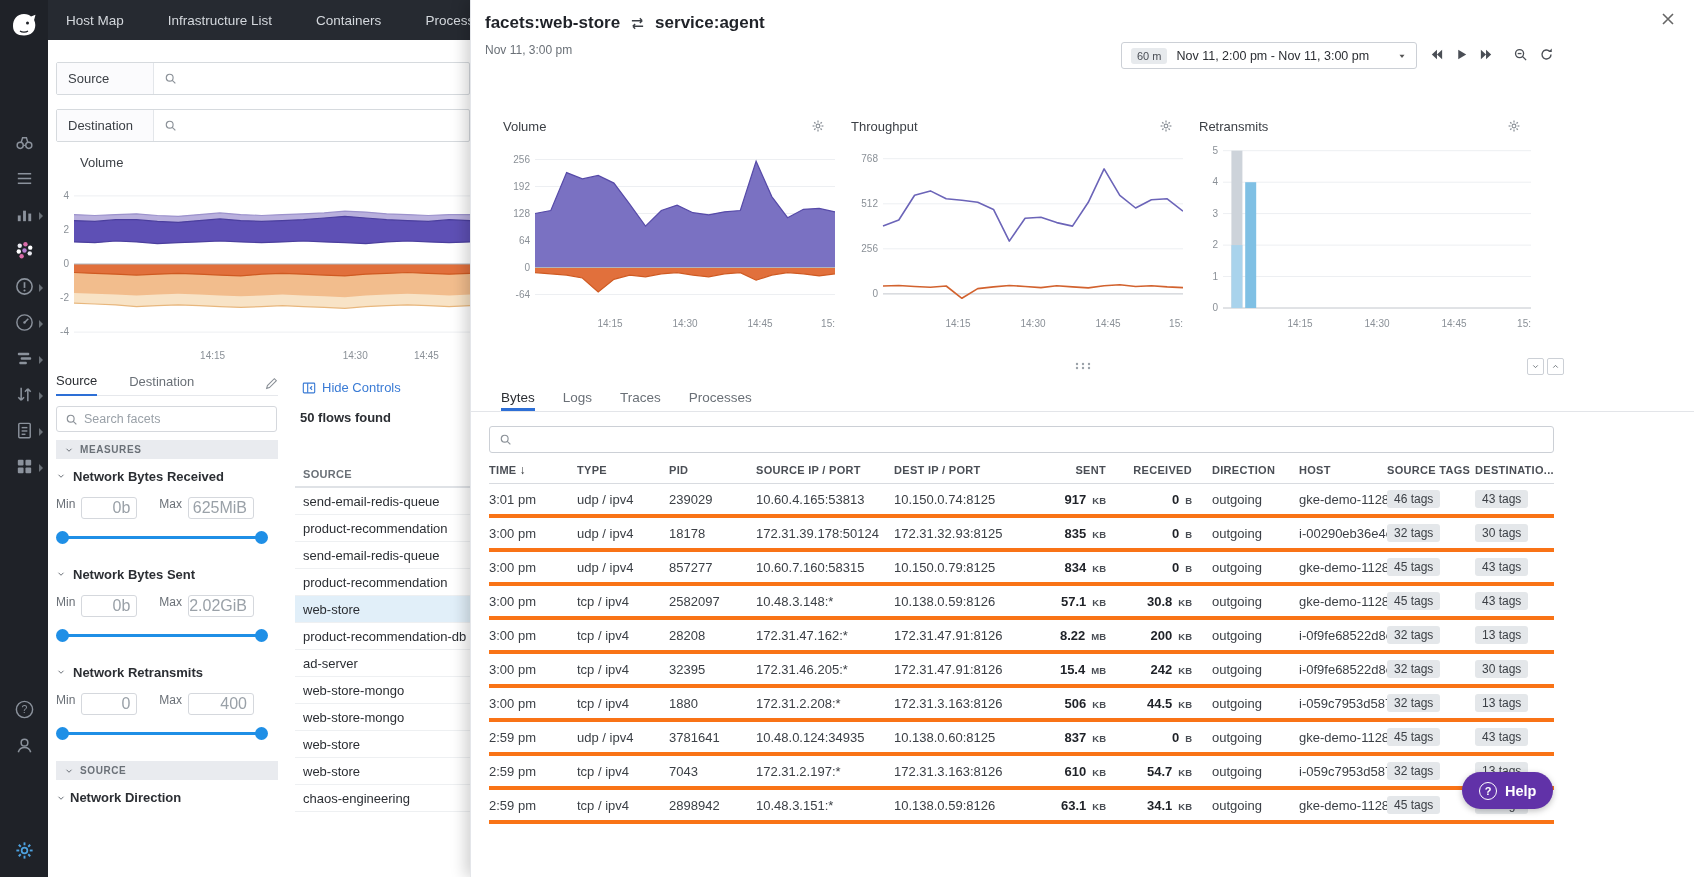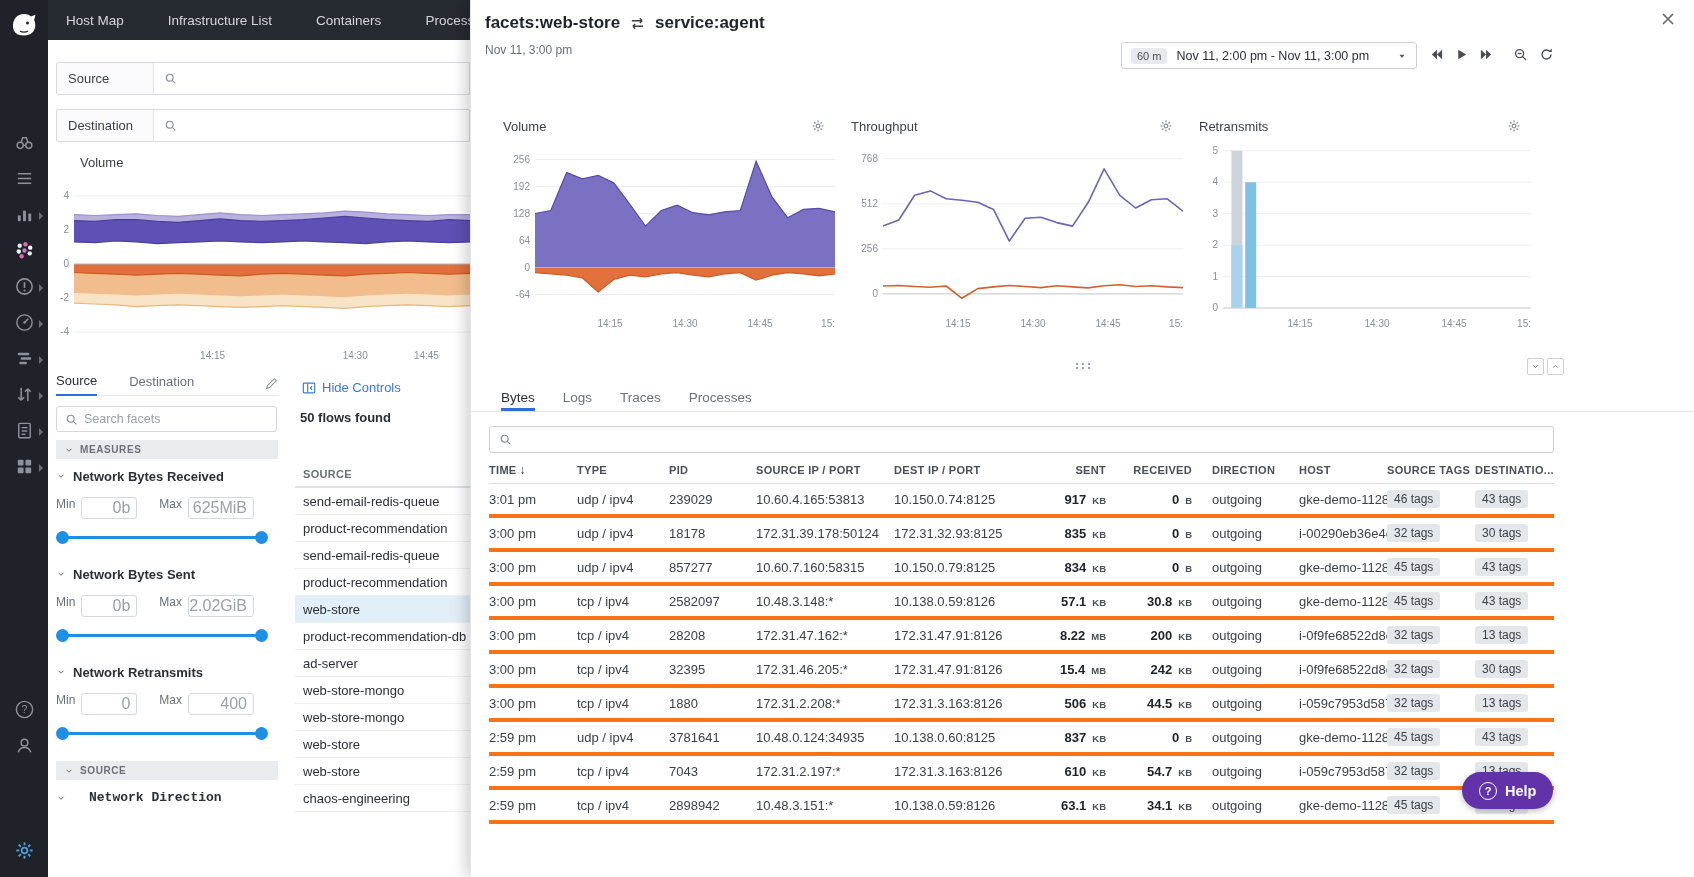--- a/index.html
+++ b/index.html
@@ -50,21 +50,21 @@
   .minmax{display:flex;align-items:flex-start;gap:6px;margin-top:13px;height:22px;}
   .mlabel{font-size:12px;color:#6a7077;}
   .mval{width:56px;height:22px;border:1px solid #d5d8dd;border-radius:3px;text-align:right;padding-right:6px;font:inherit;font-size:16px;color:#9aa1a8;outline:none;}
   .mval.wide{width:66px;margin-left:12px0;}
   .minmax .mlabel.max{margin-left:16px;}
   .slider{position:relative;height:13px;margin-top:12px;width:212px;}
   .slider .track{position:absolute;left:5px;right:5px;top:5px;height:3px;background:#1f8fe6;border-radius:2px;}
   .slider .handle{position:absolute;top:0;width:13px;height:13px;border-radius:50%;background:#1f8fe6;}
   .slider .handle.left{left:0;}
   .slider .handle.right{right:0;}
-  #network-direction{position:absolute;left:56px;top:790px;display:flex;align-items:center;gap:23px;font-family:Liberation Mono, monospace;}
+  #network-direction{position:absolute;left:56px;top:790px;display:flex;align-items:center;gap:4px;}
   #network-direction .fname{font-size:13px;}
 
   
   #hide-controls{position:absolute;left:302px;top:380px;display:flex;align-items:center;gap:6px;color:#3a7bd5;font-size:13px;z-index:1;}
   .hicon{width:14px;height:14px;color:#3a7bd5;}
   #flow-count{position:absolute;left:300px;top:410px;font-weight:bold;font-size:13px;color:#2b2e33;}
   #flow-table{position:absolute;left:295px;top:462px;width:175px;}
   .flow-header{font-size:11px;font-weight:bold;color:#6a7077;letter-spacing:.3px;padding:6px 8px;border-bottom:2px solid #dfe2e6;}
   .flow-row{height:27px;line-height:27px;padding:0 8px;font-size:13px;color:#2b2e33;border-bottom:1px solid #eef0f2;white-space:nowrap;overflow:hidden;}
   .flow-row.selected{background:#e1eff9;}

